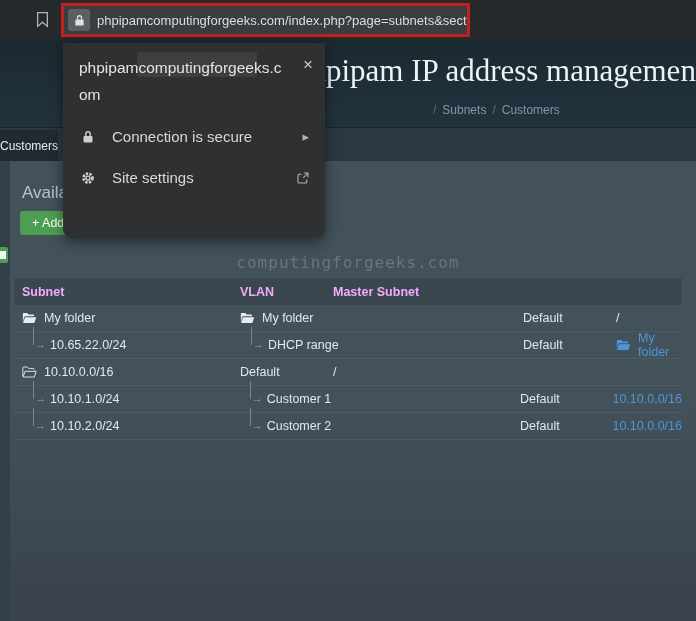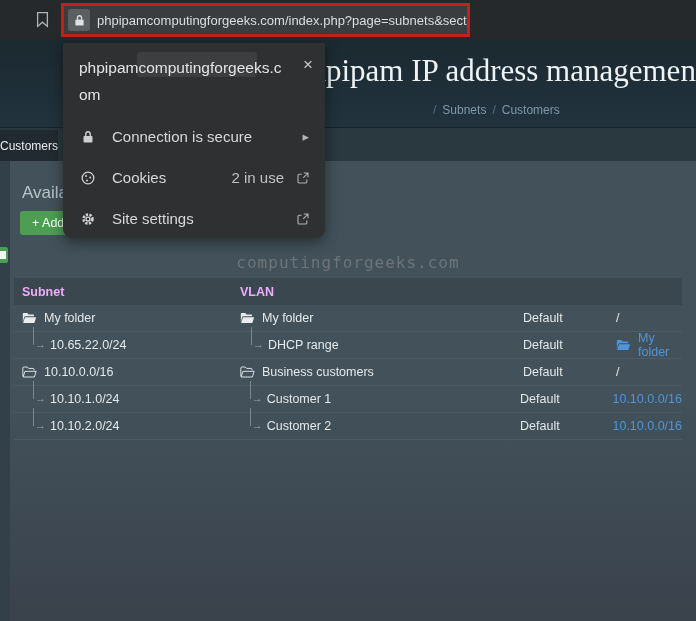--- a/index.html
+++ b/index.html
@@ -120,20 +120,21 @@
       <button class="add-btn">+ Add</button>
       <div class="mini-green">
           <span></span>
         </div>
       <div class="watermark">computingforgeeks.com</div>
 
       <div class="tbl">
         <div class="tr thead">
           <div class="td c1">Subnet</div>
           <div class="td c3">VLAN</div>
+          <div class="td c4">Master Subnet</div>
         </div>
 
         <div class="tr">
           <div class="td c1">
             <span class="ficon">
                 <svg viewBox="0 0 18 14" width="15" height="12">
                   <path d="M1 12.2V2.2C1 1.5 1.5 1 2.2 1h4.1l1.6 1.7h5.4c.7 0 1.2.5 1.2 1.2v1.1H4.3c-.8 0-1.5.5-1.8 1.2L1 12.2z" fill="currentColor"></path>
                   <path d="M3.6 6.2h13.4L14.8 13H1.3z" fill="currentColor"></path>
                 </svg>
               </span>
@@ -179,29 +180,20 @@
 
         <div class="tr">
           <div class="td c1">
             <span class="ficon">
                 <svg viewBox="0 0 18 14" width="15" height="12">
                   <path d="M1 12.2V2.2C1 1.5 1.5 1 2.2 1h4.1l1.6 1.7h5.4c.7 0 1.2.5 1.2 1.2v1.1" fill="none" stroke="currentColor" stroke-width="1.1"></path>
                   <path d="M3.6 6.2h13.4L14.8 13H1.3z" fill="none" stroke="currentColor" stroke-width="1.1"></path>
                 </svg>
               </span>
             <span>10.10.0.0/16</span>
-          </div>
-          <div class="td c2">
-            <span class="ficon">
-                <svg viewBox="0 0 18 14" width="15" height="12">
-                  <path d="M1 12.2V2.2C1 1.5 1.5 1 2.2 1h4.1l1.6 1.7h5.4c.7 0 1.2.5 1.2 1.2v1.1" fill="none" stroke="currentColor" stroke-width="1.1"></path>
-                  <path d="M3.6 6.2h13.4L14.8 13H1.3z" fill="none" stroke="currentColor" stroke-width="1.1"></path>
-                </svg>
-              </span>
-            <span>Business customers</span>
           </div>
           <div class="td c3">Default</div>
           <div class="td c4">/</div>
         </div>
 
         <div class="tr child">
           <div class="td c1">
             <span class="tree">
                 <span class="arr">→</span>
               </span>
@@ -253,40 +245,20 @@
         <span class="pp-ic">
           <svg viewBox="0 0 12 14" width="12" height="14">
               <rect x="1.5" y="6" width="9" height="6.5" rx="1" fill="currentColor"></rect>
               <path d="M3.8 6V4a2.2 2.2 0 014.4 0v2" fill="none" stroke="currentColor" stroke-width="1.4"></path>
             </svg>
         </span>
         <span class="pp-label">Connection is secure</span>
         <span class="pp-right">
             <span class="pp-chev">▸</span>
           </span>
-      </div>
-      <div class="pp-row">
-        <span class="pp-ic">
-          <svg viewBox="0 0 14 14" width="14" height="14">
-              <circle cx="7" cy="7" r="5.8" fill="none" stroke="currentColor" stroke-width="1.3"></circle>
-              <circle cx="5" cy="5" r="1" fill="currentColor"></circle>
-              <circle cx="9.2" cy="6.4" r="1" fill="currentColor"></circle>
-              <circle cx="6" cy="9.4" r="1" fill="currentColor"></circle>
-            </svg>
-        </span>
-        <span class="pp-label">Cookies</span>
-        <span class="pp-right">
-          <span class="pp-detail">2 in use</span>
-          <span class="ext">
-            <svg viewBox="0 0 12 12" width="12" height="12">
-                <path d="M4.6 2.2H2.3C1.6 2.2 1 2.8 1 3.5v6.2c0 .7.6 1.3 1.3 1.3h6.2c.7 0 1.3-.6 1.3-1.3V7.4" fill="none" stroke="currentColor" stroke-width="1.1"></path>
-                <path d="M6.8 1h4.2v4.2M10.7 1.3 6.2 5.8" fill="none" stroke="currentColor" stroke-width="1.1"></path>
-              </svg>
-          </span>
-        </span>
       </div>
       <div class="pp-row">
         <span class="pp-ic">
           <svg viewBox="0 0 16 16" width="14" height="14">
               <circle cx="8" cy="8" r="5" fill="none" stroke="currentColor" stroke-width="3.2" stroke-dasharray="2.6 1.5"></circle>
               <circle cx="8" cy="8" r="2.2" fill="none" stroke="currentColor" stroke-width="1.6"></circle>
             </svg>
         </span>
         <span class="pp-label">Site settings</span>
         <span class="pp-right">

